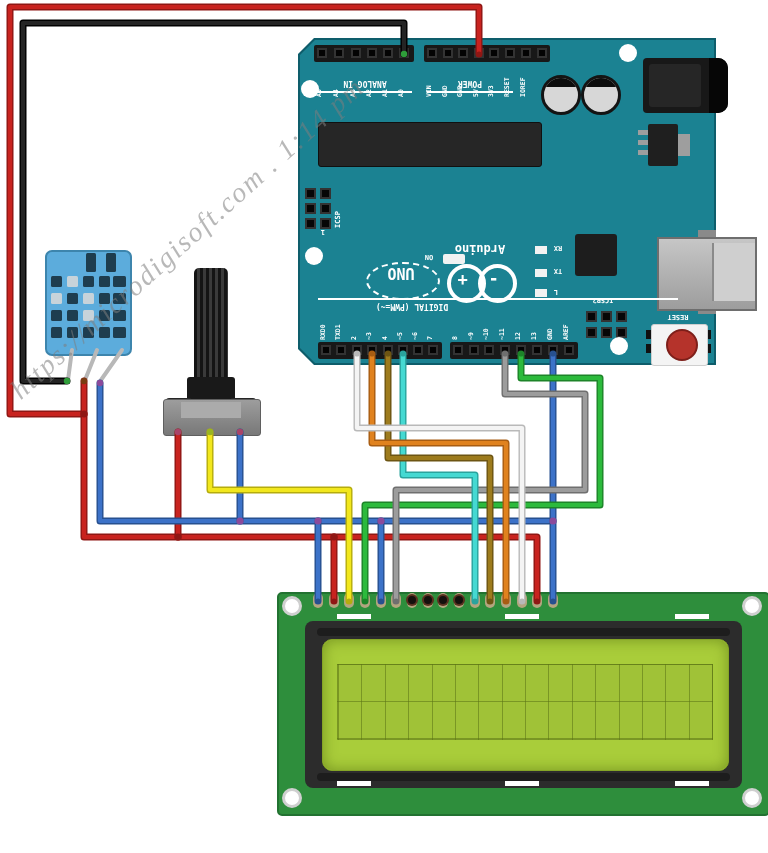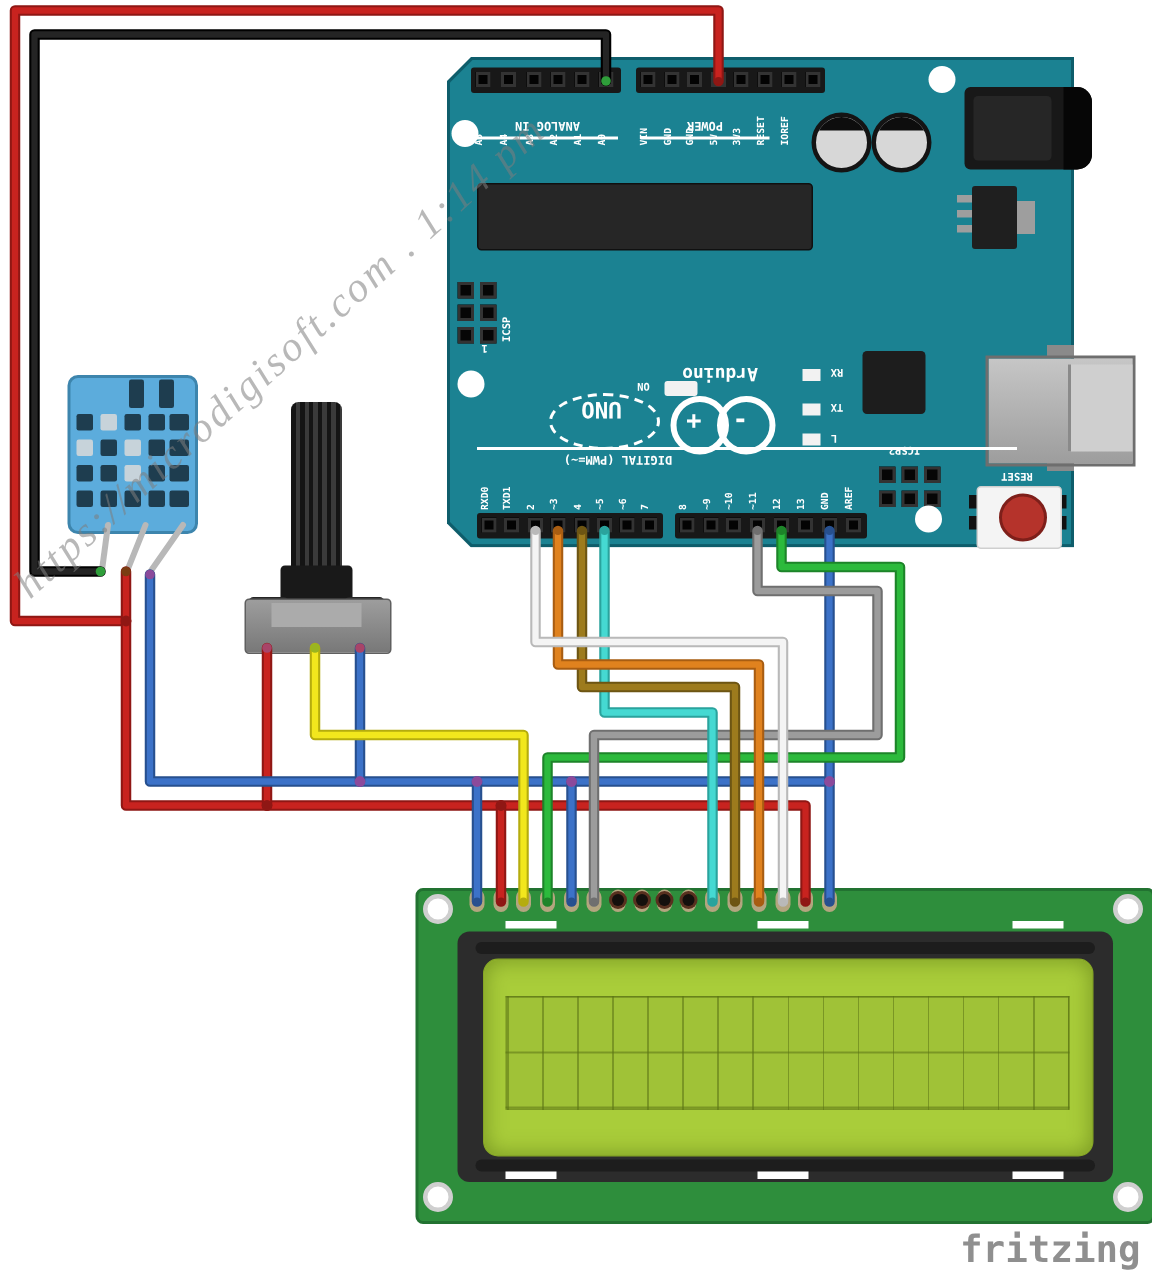--- a/index.html
+++ b/index.html
@@ -330,14 +330,13 @@
       <circle cx="67" cy="381" r="3.2" fill="#2f9e3a"></circle>
       <circle cx="404" cy="54" r="3.2" fill="#2f9e3a"></circle>
       <circle cx="84" cy="381" r="3.2" fill="#7a3c12"></circle>
       <circle cx="100" cy="383" r="3.2" fill="#8b4a9b"></circle>
       <circle cx="178" cy="432" r="3.2" fill="#a84468"></circle>
       <circle cx="210" cy="432" r="3.2" fill="#9ab520"></circle>
       <circle cx="240" cy="432" r="3.2" fill="#a84468"></circle>
     </svg>
 
   <div class="abs" id="watermark">https://microdigisoft.com . 1:14 pm</div>
-  <div class="abs" id="fritzing">fritzing</div>
 </div>
 
 </body></html>

